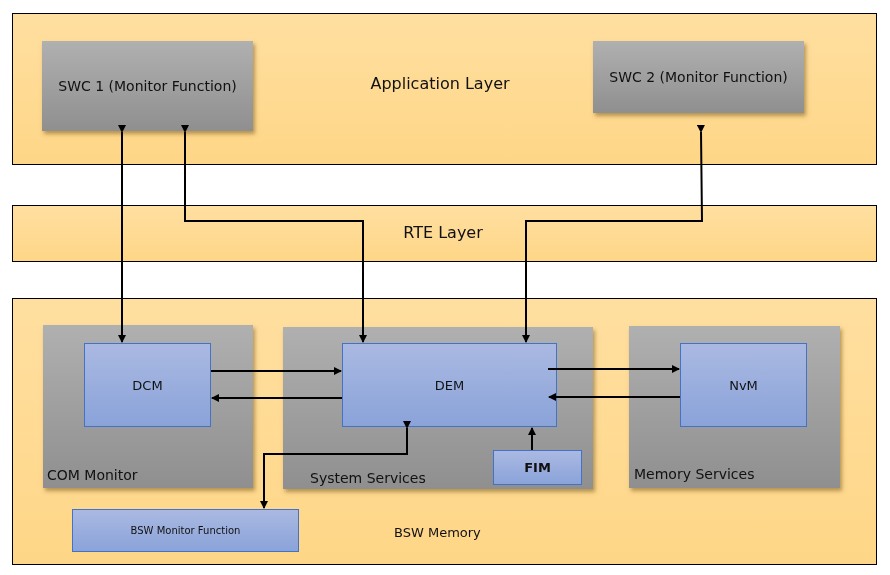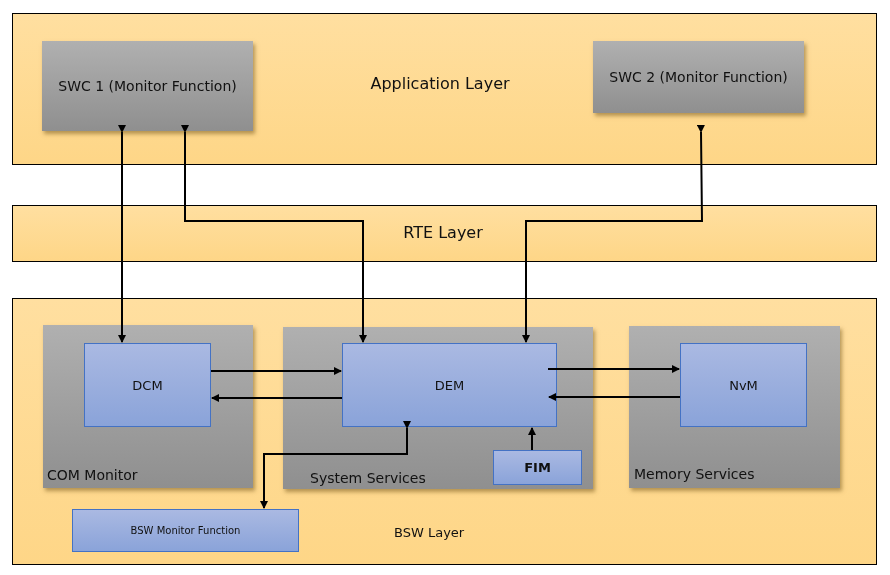--- a/index.html
+++ b/index.html
@@ -59,21 +59,21 @@
 <div class="blue" style="left:680px;top:343px;width:127px;height:84px;">
   <span>NvM</span>
 </div>
 <div class="blue" style="left:493px;top:450px;width:89px;height:35px;font-weight:bold;">
   <span>FIM</span>
 </div>
 <div class="blue" style="left:72px;top:509px;width:227px;height:43px;font-size:10px;">
   <span>BSW Monitor Function</span>
 </div>
 
-<div class="lbl" style="left:394px;top:525px;font-size:13px;">BSW Layer</div>
+<div class="lbl" style="left:394px;top:525px;font-size:13px;">BSW Memory</div>
 
 <svg class="wires" width="890" height="575" viewBox="0 0 890 575">
   <defs>
     <marker id="ah" markerWidth="8" markerHeight="8" refX="7" refY="4" orient="auto" markerUnits="userSpaceOnUse">
       <path d="M0,0 L8,4 L0,8 Z" fill="#000"></path>
     </marker>
   </defs>
 
   <line x1="122" y1="132" x2="122" y2="342" stroke="#000" stroke-width="2" marker-start="url(#ah)" marker-end="url(#ah)"></line>
 

